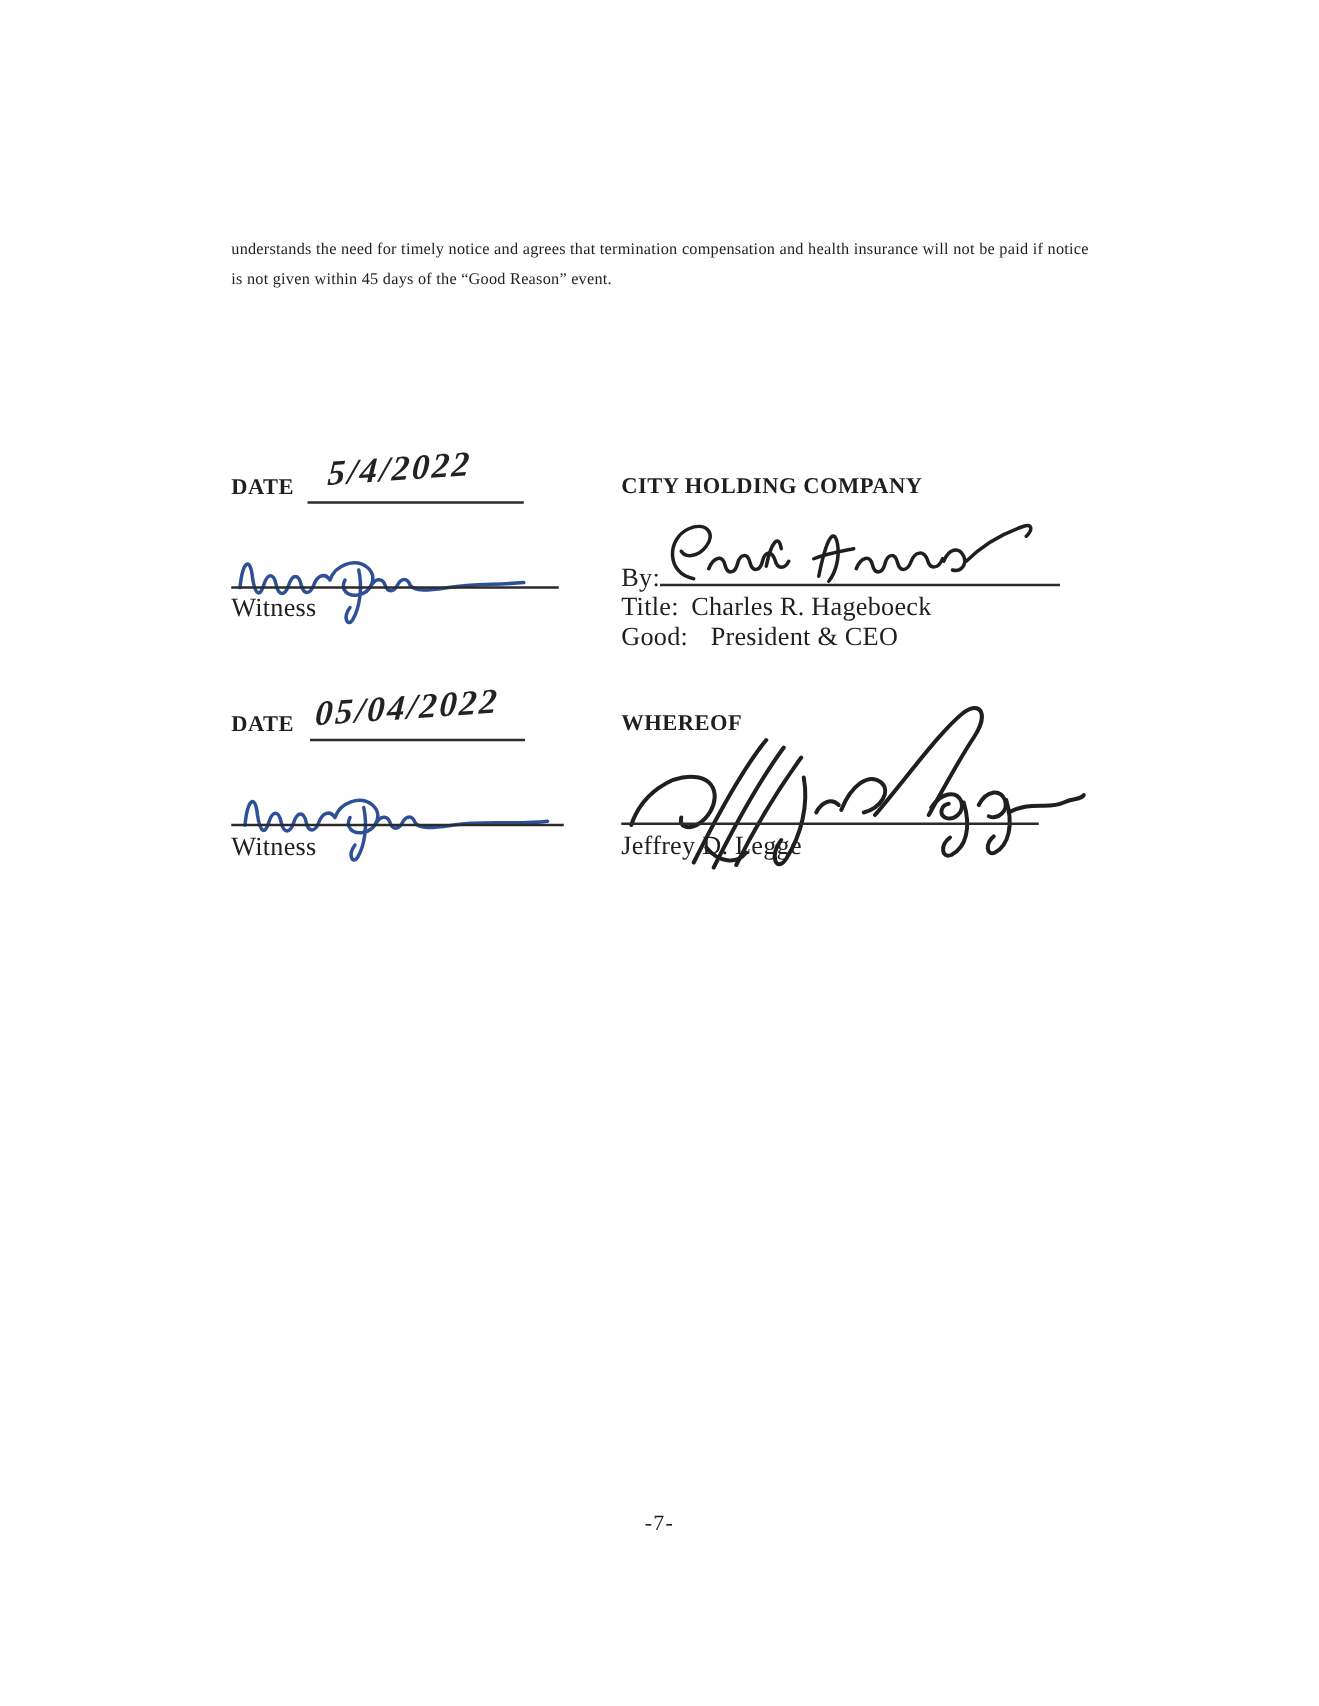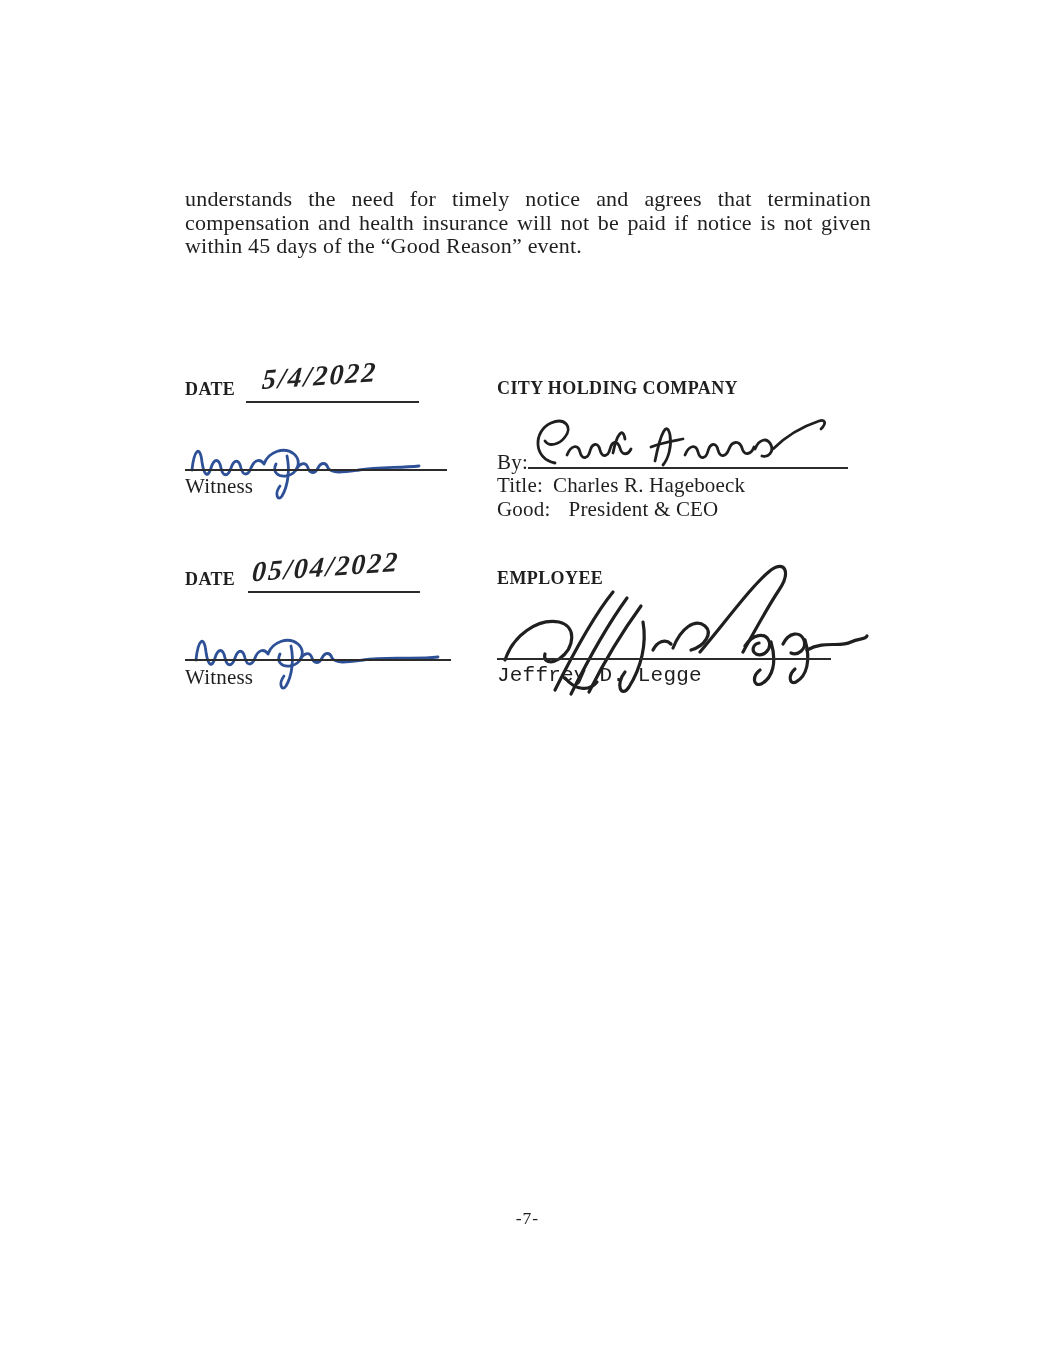--- a/index.html
+++ b/index.html
@@ -9,21 +9,21 @@
     width: 1055px;
     height: 1365px;
     margin: 0 auto;
     background: var(--paper, #ffffff);
     font-family: "Liberation Serif", serif;
     color: var(--ink, #1f1f1f);
     overflow: hidden;
   }
   .abs { position: absolute; text-align: center; }
   .body-text {
-    font-size: 22px;
+    font-size: 13px;
     line-height: 23.5px;
     color: var(--ink, #1f1f1f);
     letter-spacing: 0.2px;
   }
   .para1 { left: 185px; top: 187px; width: 686px; text-align: justify; }
   .para2 { left: 185px; top: 281px; width: 686px; text-indent: 62px; text-align: justify; }
   .label-bold {
     font-weight: bold;
     font-size: 18px;
     letter-spacing: 0.4px;
@@ -106,21 +106,21 @@
     <span>Title:</span><span class="val">Charles R. Hageboeck</span>
   </div>
   <div class="abs small-text title-row" style="left:497px; top:497px;">
     <span>Good:</span><span class="val">President &amp; CEO</span>
   </div>
 
   <span class="abs label-bold" style="left:185px; top:569px;">DATE</span>
   <div class="sig-line" style="left:248px; top:591px; width:172px;"></div>
   <span class="handwritten-date" style="left:252px; top:551px;">05/04/2022</span>
 
-  <span class="abs label-bold" style="left:497px; top:568px;">EMPLOYEE</span>
+  <span class="abs label-bold" style="left:497px; top:568px;">WHEREOF</span>
 
   <svg class="ink" style="left:188px; top:620px;" width="262" height="74" viewBox="0 0 262 74">
     <g stroke="var(--ink-blue, #2d5097)" stroke-width="2.8">
       <path d="M8,40 C10,20 16,14 18,32 C20,46 24,48 27,38 C30,28 35,28 37,38 C39,47 44,47 47,38 C50,29 55,29 57,38 C59,46 64,46 67,38 C70,30 76,28 80,34 C84,22 100,16 110,24 C118,31 114,44 102,46 C94,47 88,42 92,34"></path>
       <path d="M103,26 C106,40 104,56 98,66 C94,72 90,64 96,56"></path>
       <path d="M112,40 C116,32 122,32 124,38 C126,44 131,44 134,38 C137,32 142,32 144,38 C148,44 160,42 175,40 C200,36 225,40 250,37"></path>
     </g>
   </svg>
   <div class="sig-line" style="left:185px; top:659px; width:266px;"></div>
   <span class="abs small-text" style="left:185px; top:665px;">Witness</span>
@@ -137,17 +137,17 @@
       <path d="M178,86 C186,66 200,56 210,64 C218,71 210,84 196,88"></path>
       <path d="M205,90 C232,58 258,22 276,8 C290,-2 296,10 284,28 C272,46 258,72 248,90"></path>
       <path d="M250,84 C258,72 270,70 274,79 C277,88 268,95 261,92 C256,89 258,82 264,81"></path>
       <path d="M276,80 C282,100 278,116 266,122 C258,125 257,114 265,108"></path>
       <path d="M288,82 C294,70 305,69 309,78 C312,87 303,94 296,91"></path>
       <path d="M310,78 C316,98 312,114 301,120 C294,123 293,113 300,107"></path>
       <path d="M312,88 C330,78 344,86 356,80 C364,76 370,78 372,74"></path>
     </g>
   </svg>
   <div class="sig-line" style="left:497px; top:658px; width:334px; height:1.6px;"></div>
-  <span class="abs small-text" style="left:497px; top:664px;font-family:Liberation Mono, monospace;">Jeffrey D. Legge</span>
+  <span class="abs small-text" style="left:497px; top:664px;">Jeffrey D. Legge</span>
 
   <div class="abs page-num">-7-</div>
 
 </div>
 
 </body></html>

